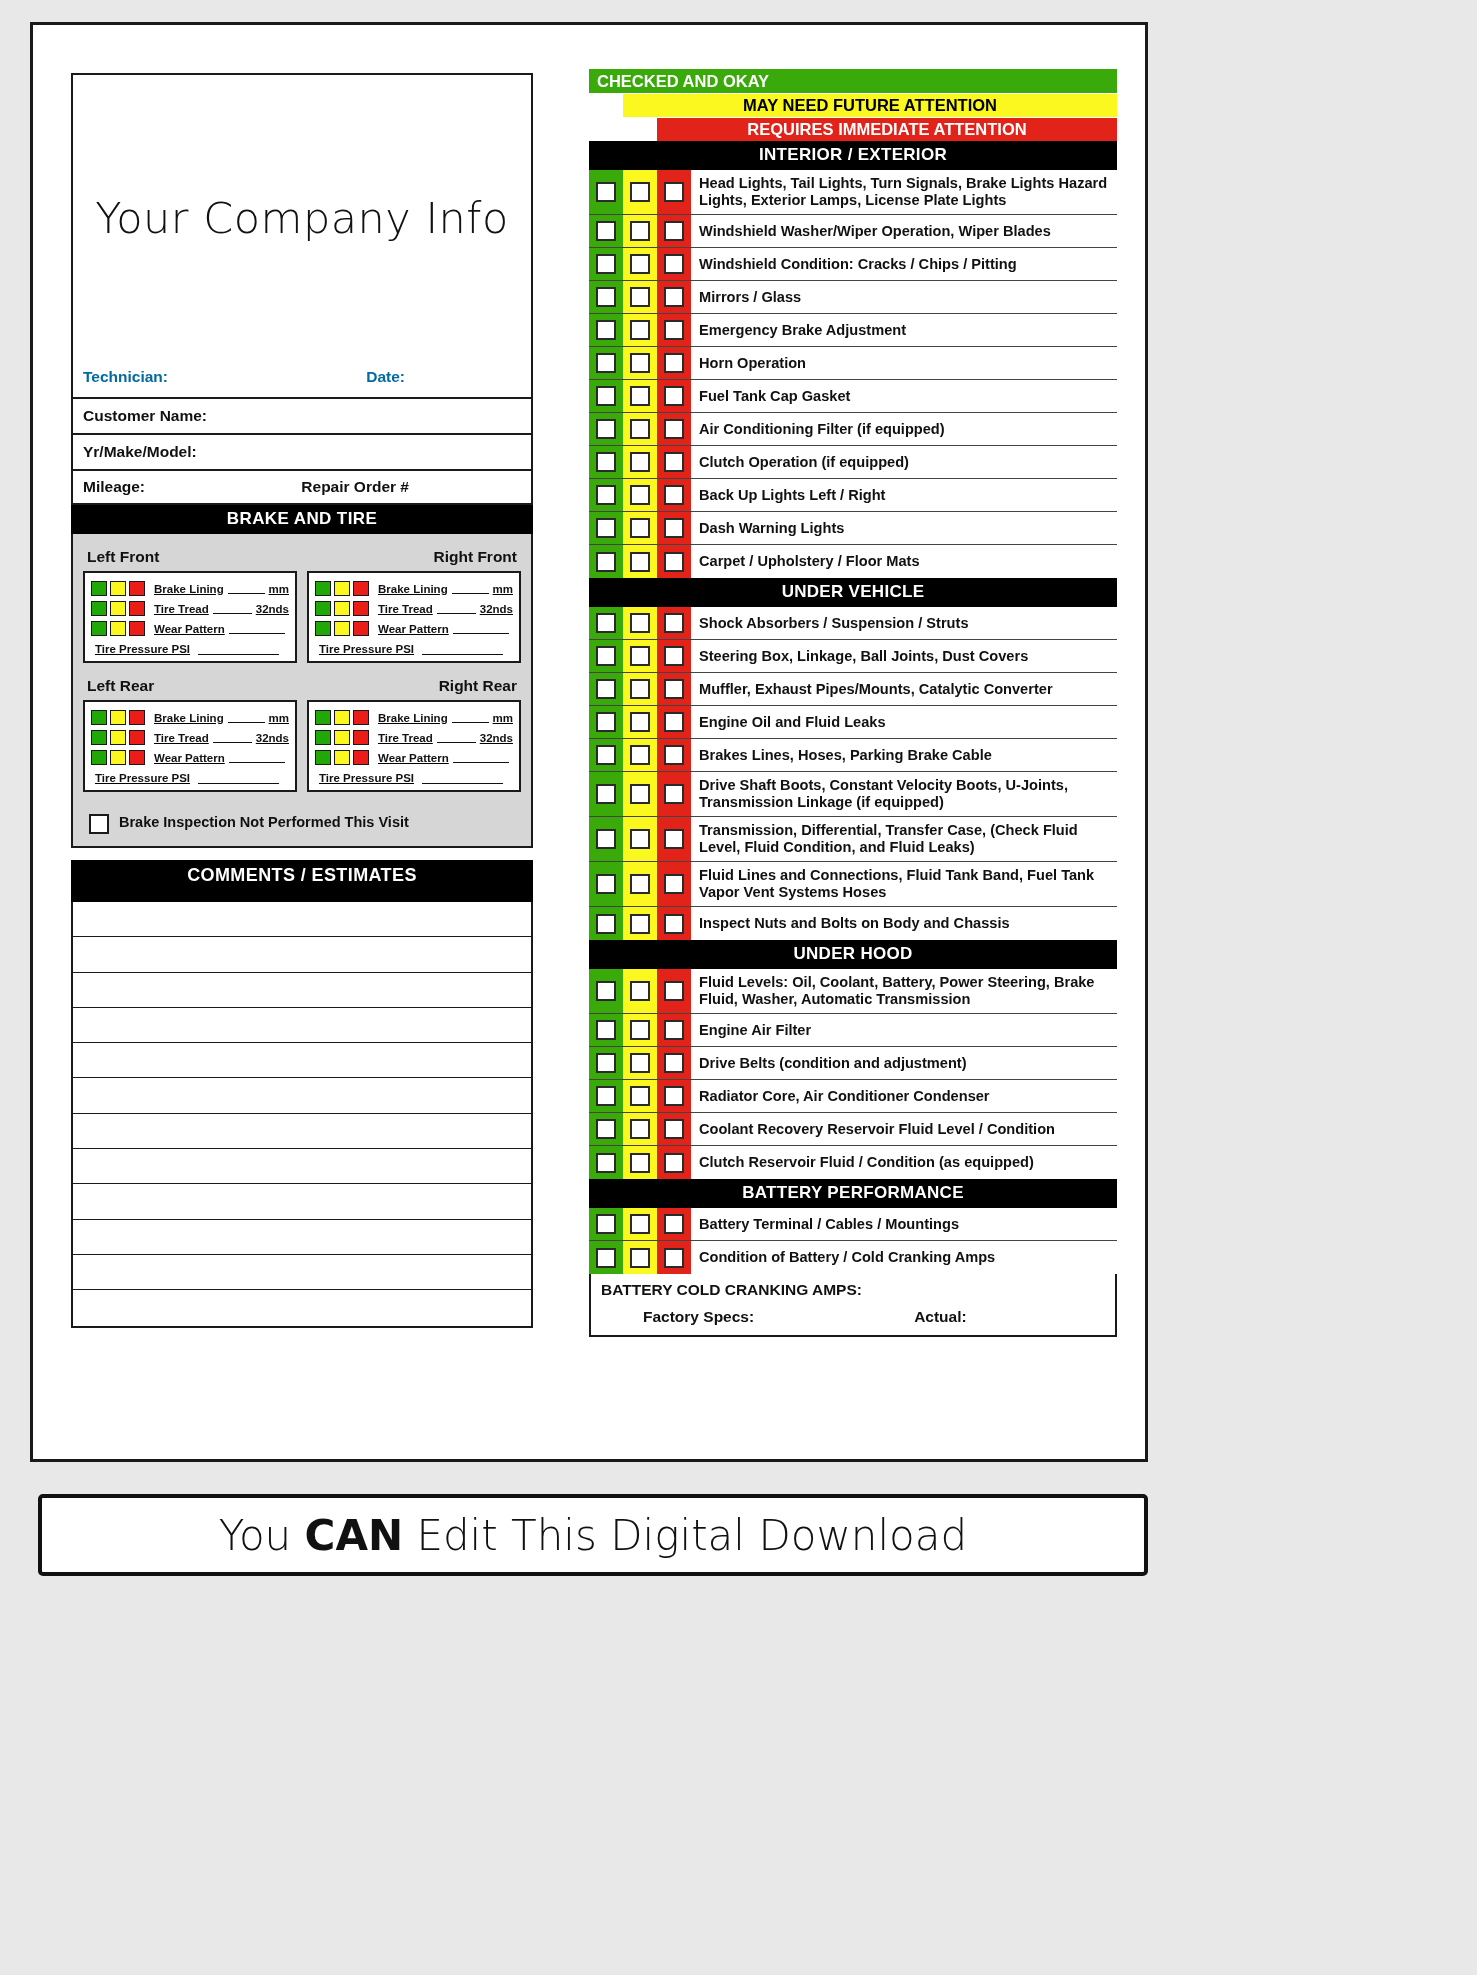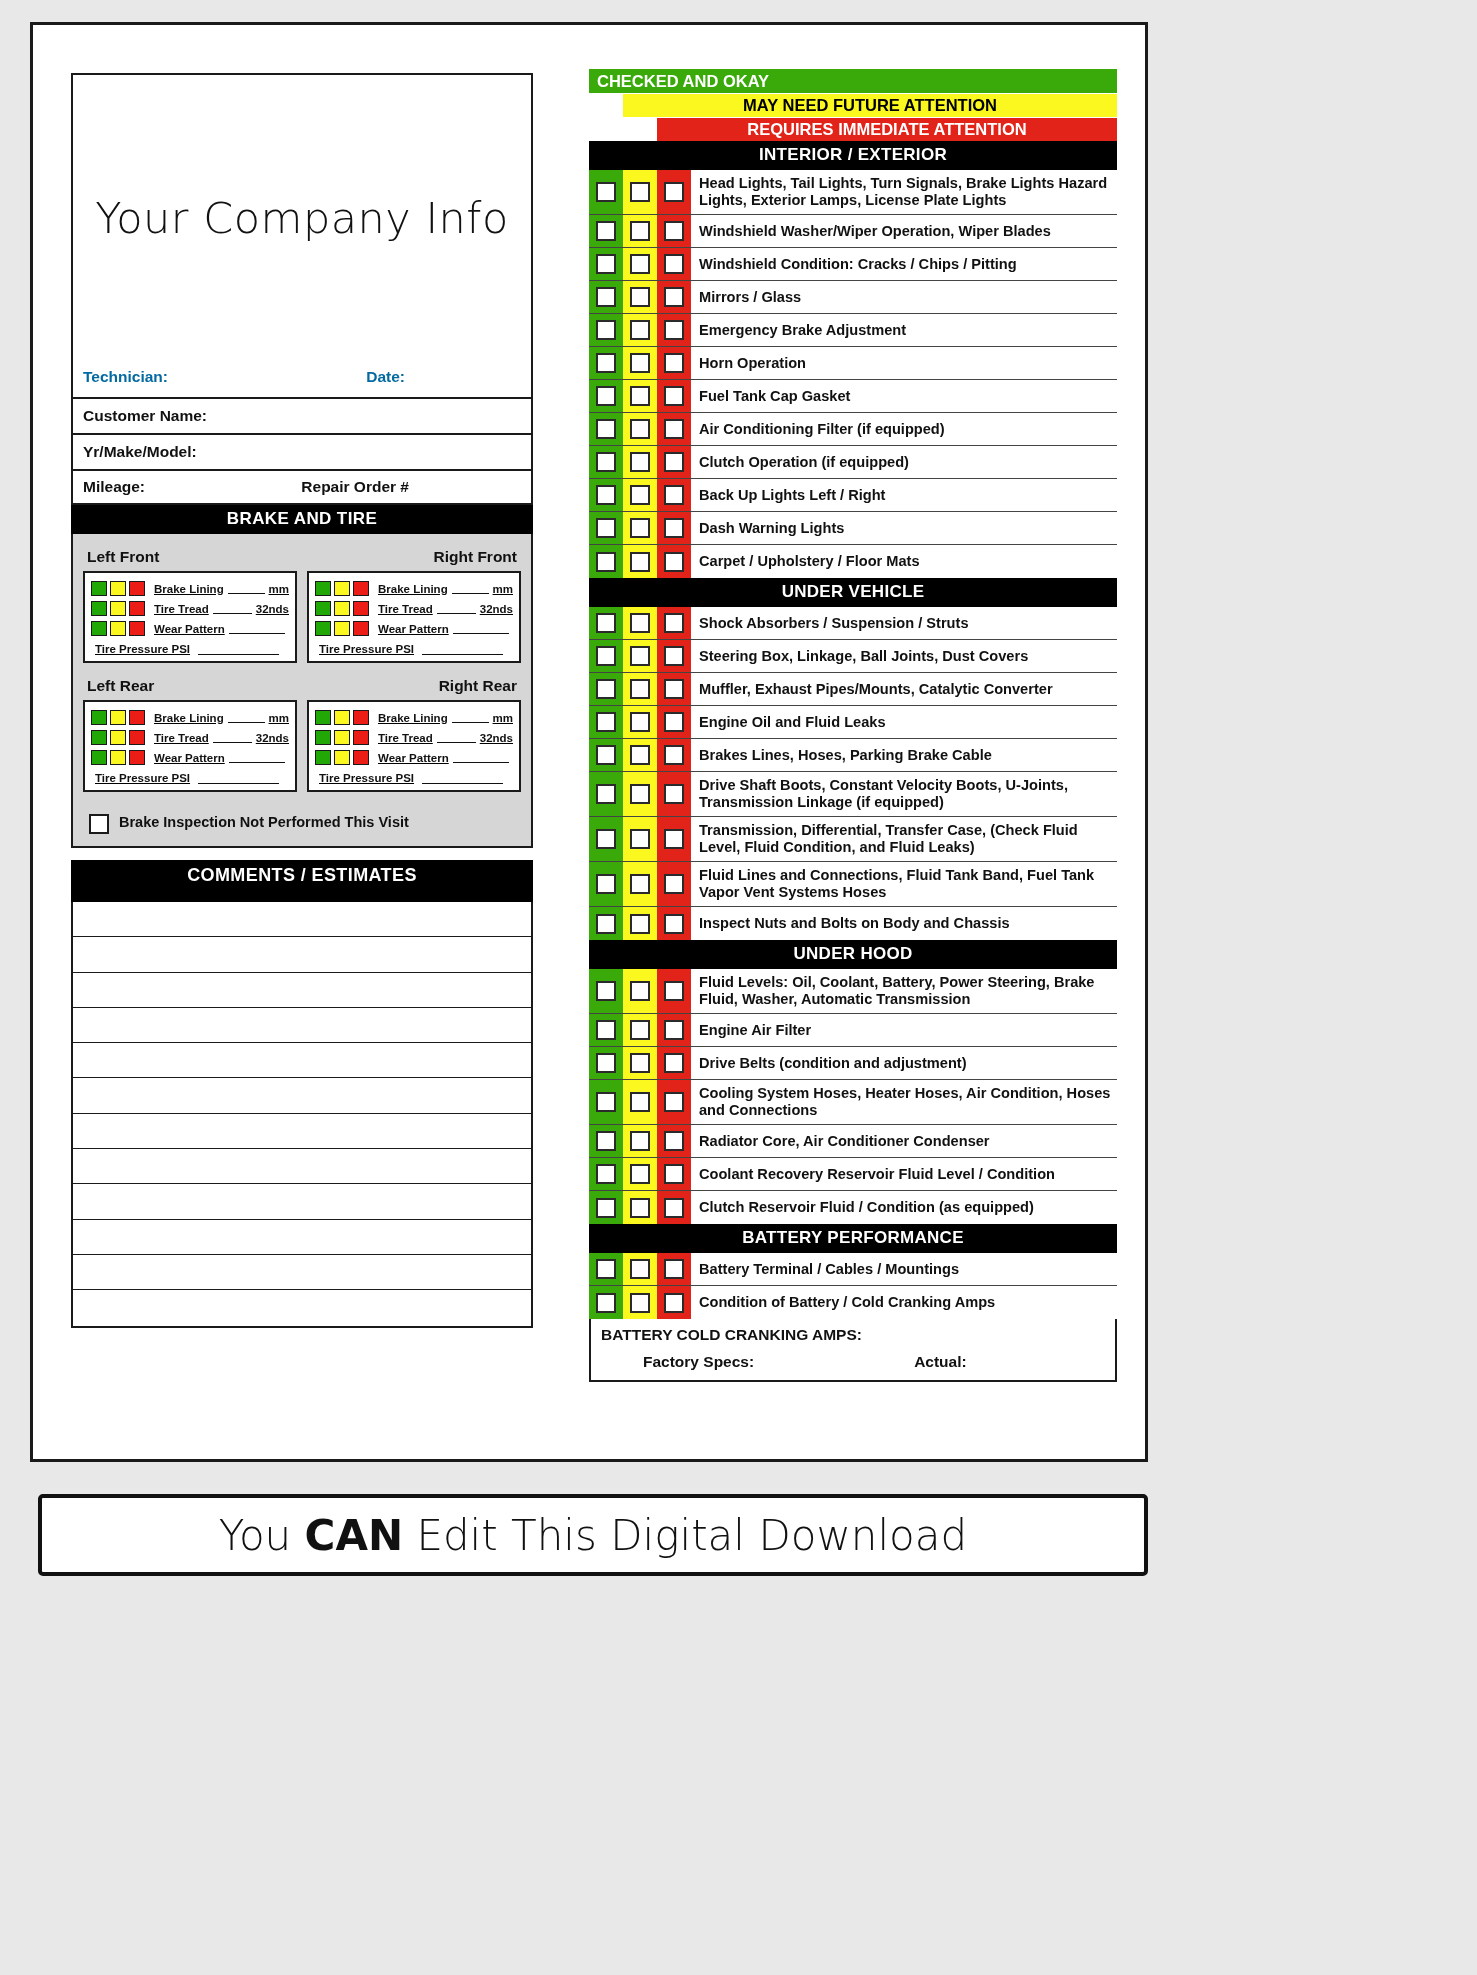--- a/index.html
+++ b/index.html
@@ -760,32 +760,20 @@
               <span class="cb"></span>
             </div>
           <div class="cb-col y">
               <span class="cb"></span>
             </div>
           <div class="cb-col r">
               <span class="cb"></span>
             </div>
           <div class="item-label">Drive Belts (condition and adjustment)</div>
         </div>
-        <div class="item two-line">
-          <div class="cb-col g">
-              <span class="cb"></span>
-            </div>
-          <div class="cb-col y">
-              <span class="cb"></span>
-            </div>
-          <div class="cb-col r">
-              <span class="cb"></span>
-            </div>
-          <div class="item-label">Cooling System Hoses, Heater Hoses, Air Condition, Hoses and Connections</div>
-        </div>
         <div class="item">
           <div class="cb-col g">
               <span class="cb"></span>
             </div>
           <div class="cb-col y">
               <span class="cb"></span>
             </div>
           <div class="cb-col r">
               <span class="cb"></span>
             </div>

